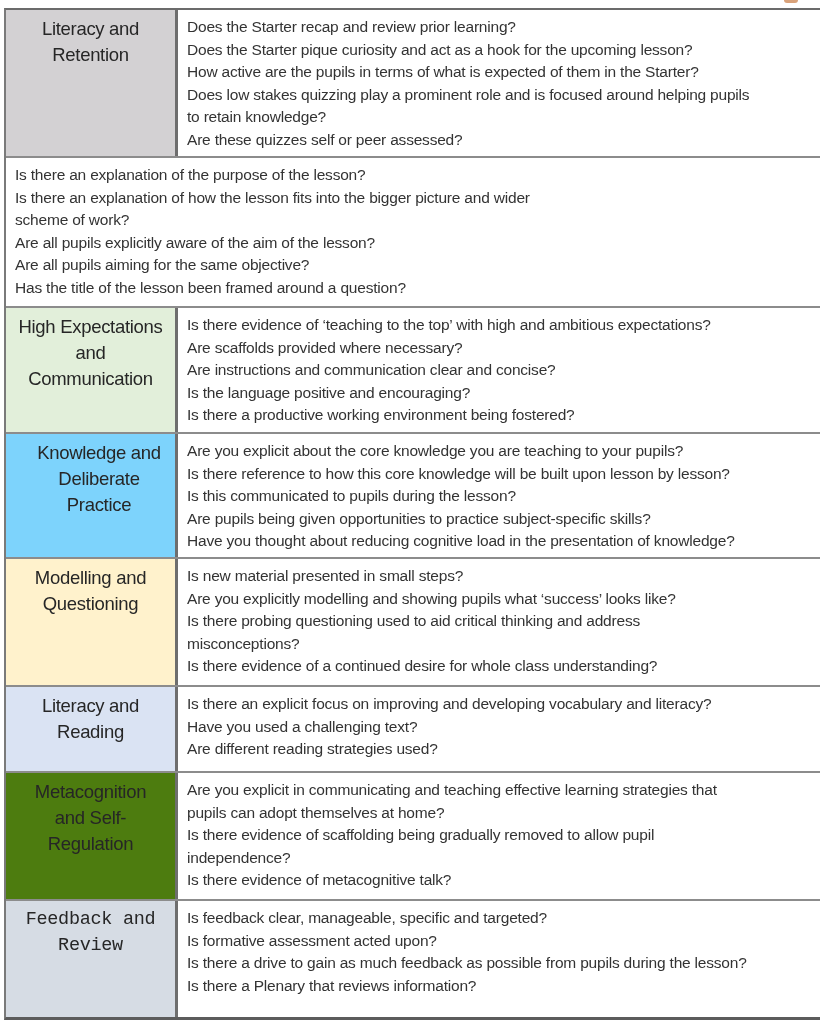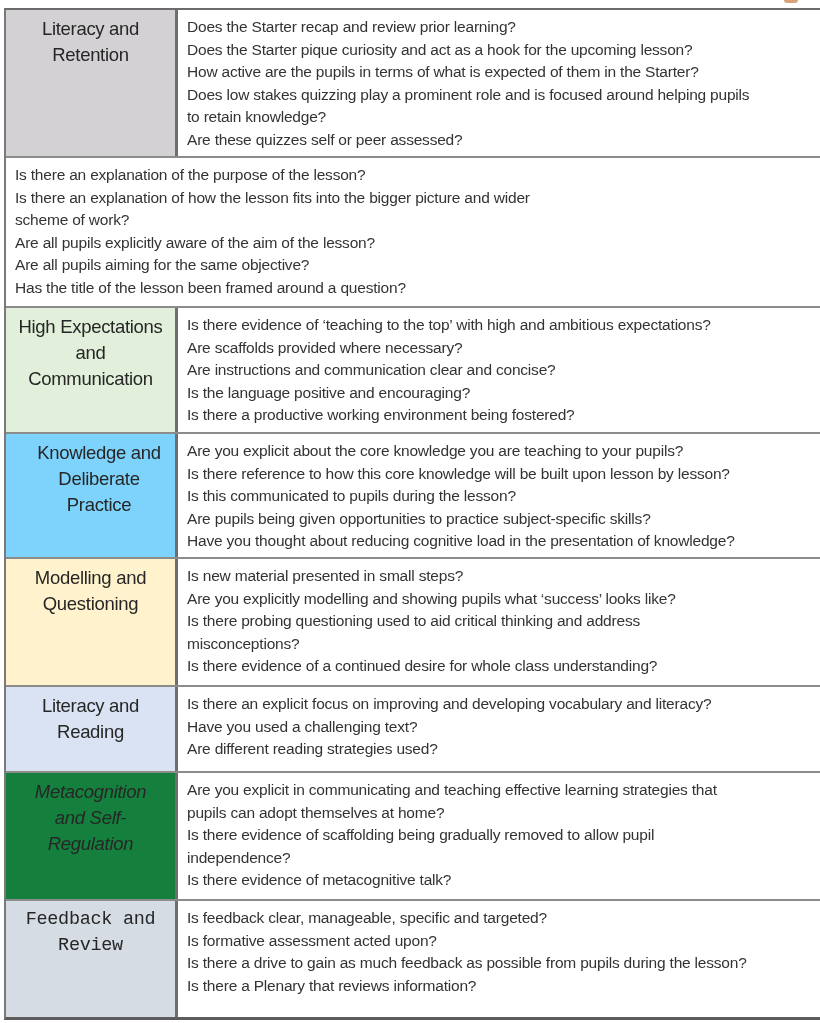--- a/index.html
+++ b/index.html
@@ -140,21 +140,21 @@
     <div class="cat" style="background:#dae3f3; white-space:pre-line;">Literacy and
 Reading</div>
     <div class="qs">
       <span class="q">Is there an explicit focus on improving and developing vocabulary and literacy?</span>
       <span class="q">Have you used a challenging text?</span>
       <span class="q">Are different reading strategies used?</span>
     </div>
   </div>
 
   <div class="row" style="height:128px">
-    <div class="cat" style="background:#15803d; white-space:pre-line;font-style:italic;">Metacognition
+    <div class="cat" style="background:#4d7c0f; white-space:pre-line;">Metacognition
 and Self-
 Regulation</div>
     <div class="qs">
       <span class="q">Are you explicit in communicating and teaching effective learning strategies that
 pupils can adopt themselves at home?</span>
       <span class="q">Is there evidence of scaffolding being gradually removed to allow pupil
 independence?</span>
       <span class="q">Is there evidence of metacognitive talk?</span>
     </div>
   </div>

